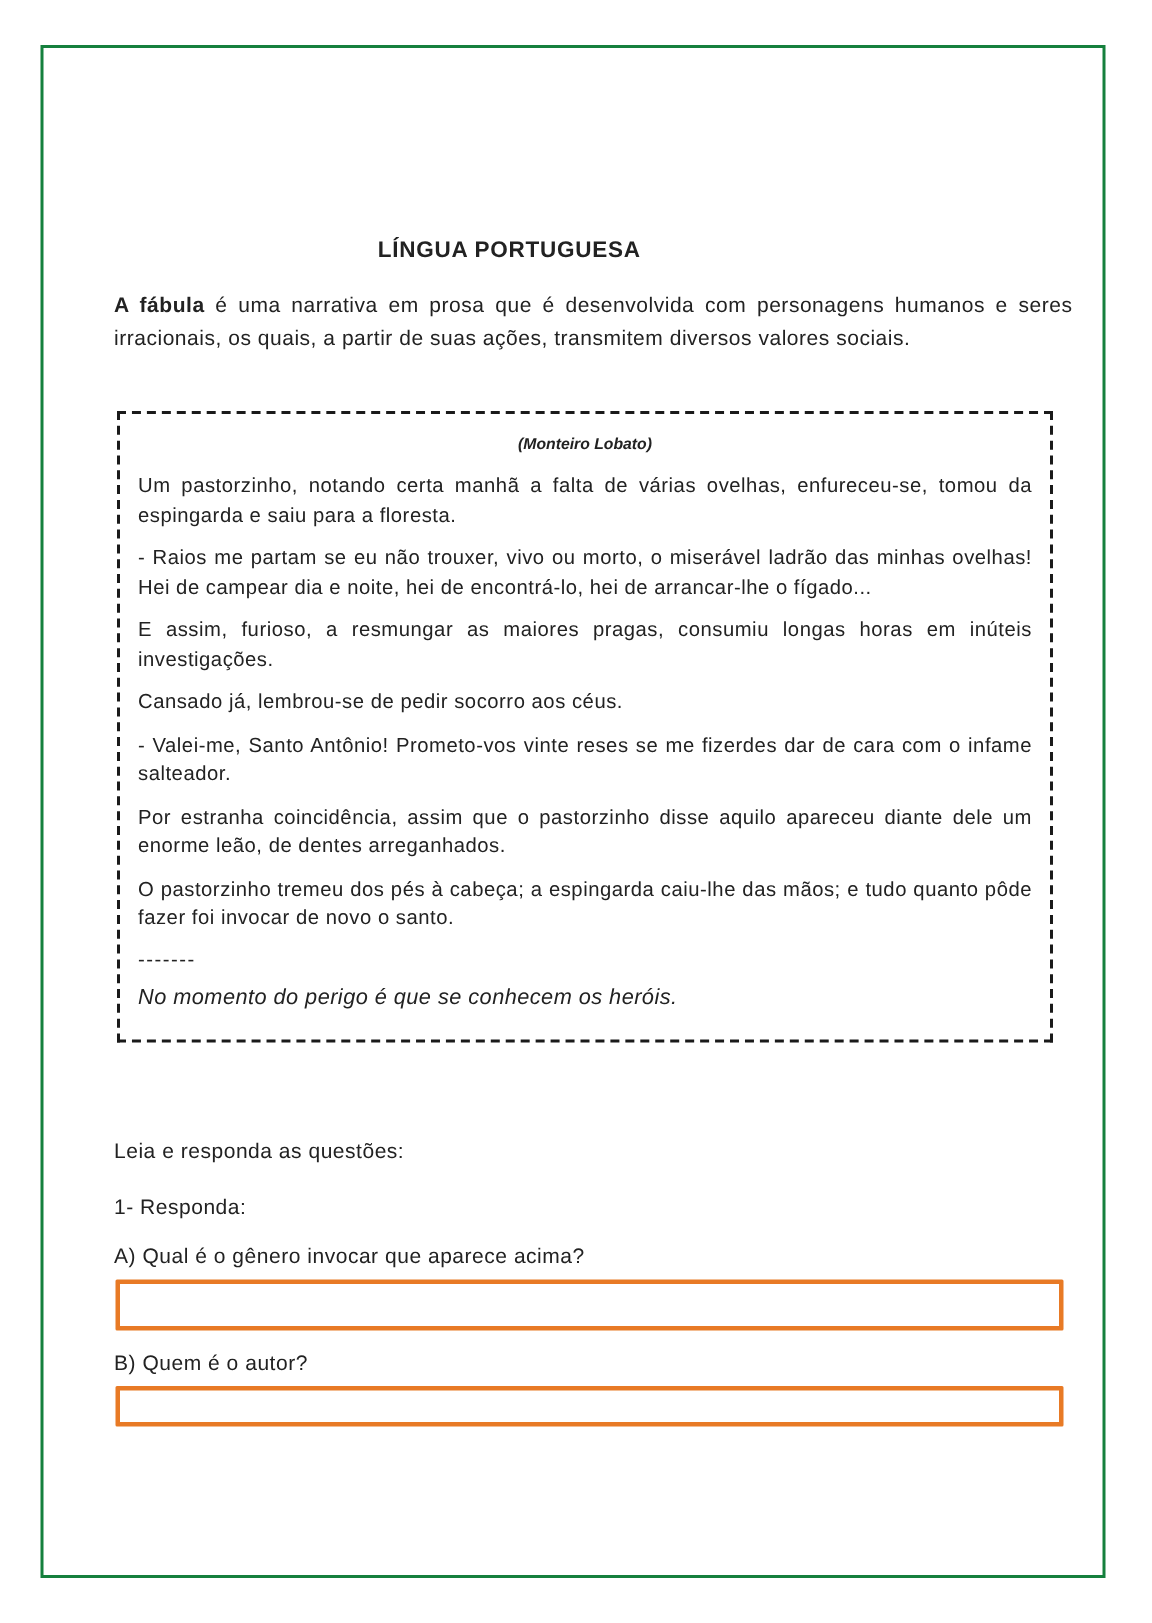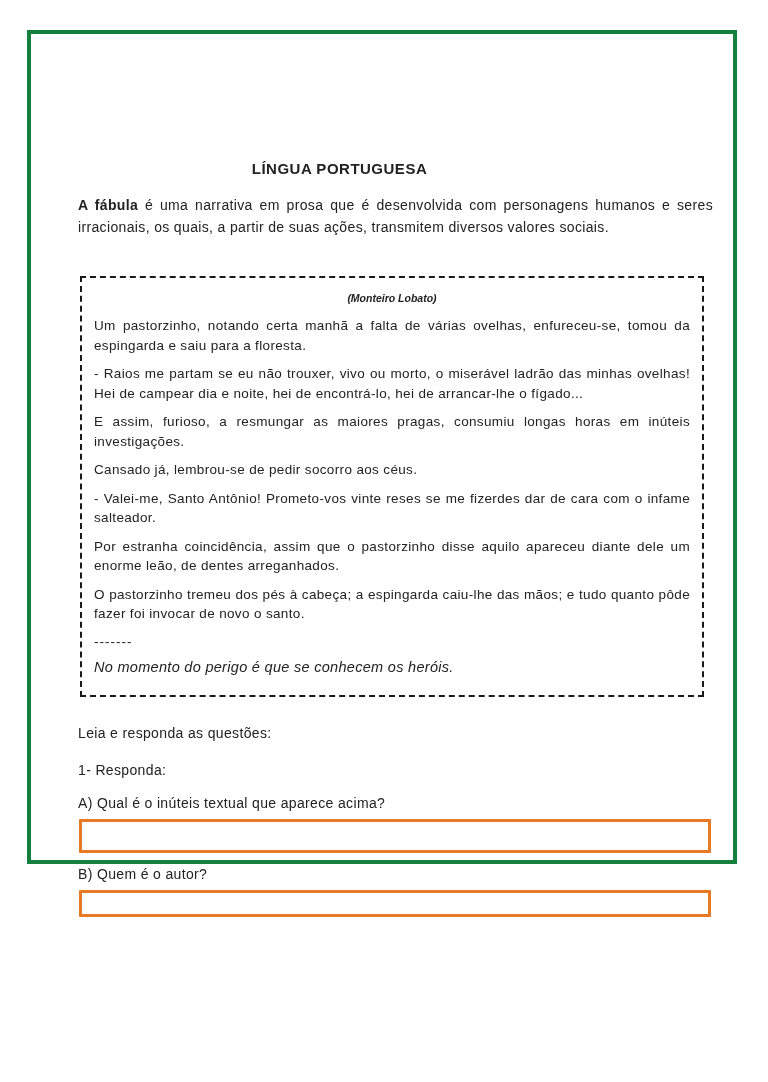--- a/index.html
+++ b/index.html
@@ -6,22 +6,22 @@
   html, body {
     width: 768px; height: 1082px;
     background: #ffffff;
     font-family: "Liberation Sans", sans-serif;
     color: #222222;
     overflow: hidden;
   }
   .page-frame {
     position: absolute;
     left: 27px; top: 30px;
-    width: 710px; height: 834px;
-    border: 4px solid #15803d;
+    width: 710px; height: 1022px;
+    border: 2px solid #15803d;
     background: #ffffff;
   }
   .content {
     position: absolute;
     left: 0; top: 0; right: 0; bottom: 0;
     padding: 0 20px 0 47px;
   }
   .subject-title {
     margin-top: 126px;
     font-size: 15px;
@@ -74,21 +74,21 @@
     font-size: 13.5px;
     letter-spacing: 1px;
   }
   .fable-moral {
     margin-top: 10px;
     font-size: 14.5px;
     font-style: italic;
     letter-spacing: 0.3px;
   }
   .activity-instruction {
-    margin-top: 28px;
+    margin-top: 64px;
     font-size: 14px;
     letter-spacing: 0.35px;
   }
   .question-number {
     margin-top: 21px;
     font-size: 14px;
     letter-spacing: 0.35px;
   }
   .question-label {
     margin-top: 17px;
@@ -136,20 +136,20 @@
 
       <div class="fable-separator">-------</div>
 
       <p class="fable-moral">No momento do perigo é que se conhecem os heróis.</p>
     </div>
 
     <p class="activity-instruction">Leia e responda as questões:</p>
 
     <p class="question-number">1- Responda:</p>
 
-    <p class="question-label">A) Qual é o inúteis textual que aparece acima?</p>
+    <p class="question-label">A) Qual é o gênero invocar que aparece acima?</p>
     <input class="answer-input" type="text" value="" style="">
 
     <p class="question-label second">B) Quem é o autor?</p>
     <input class="answer-input short" type="text" value="" style="">
 
   </div>
 </div>
 
 </body></html>

